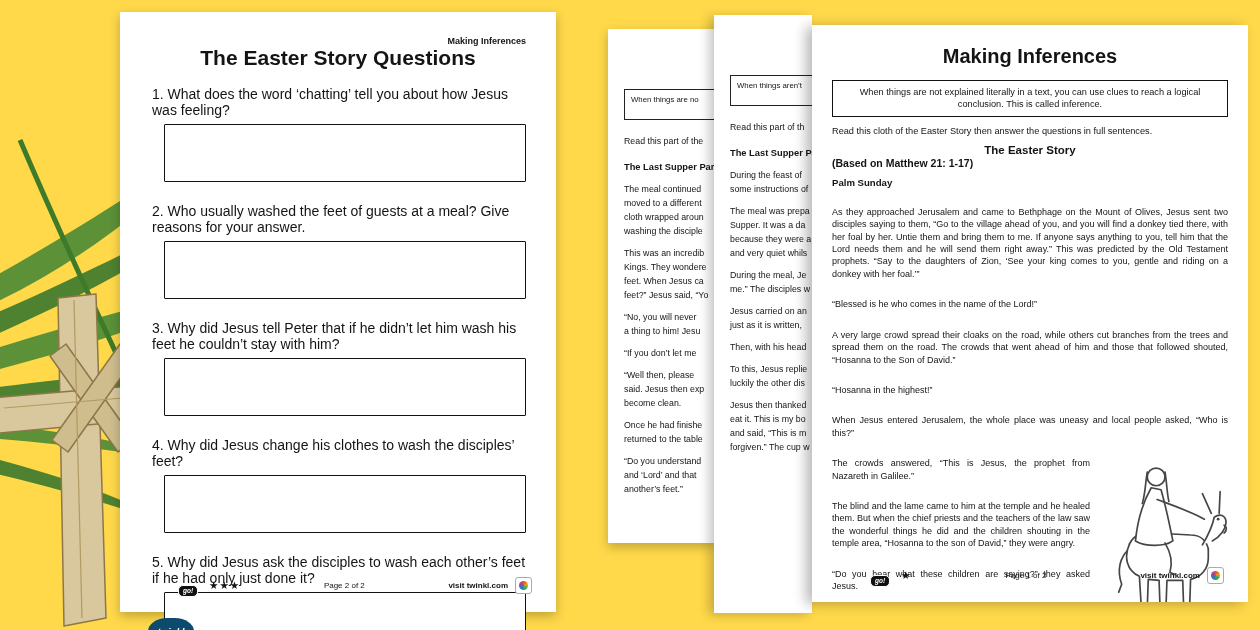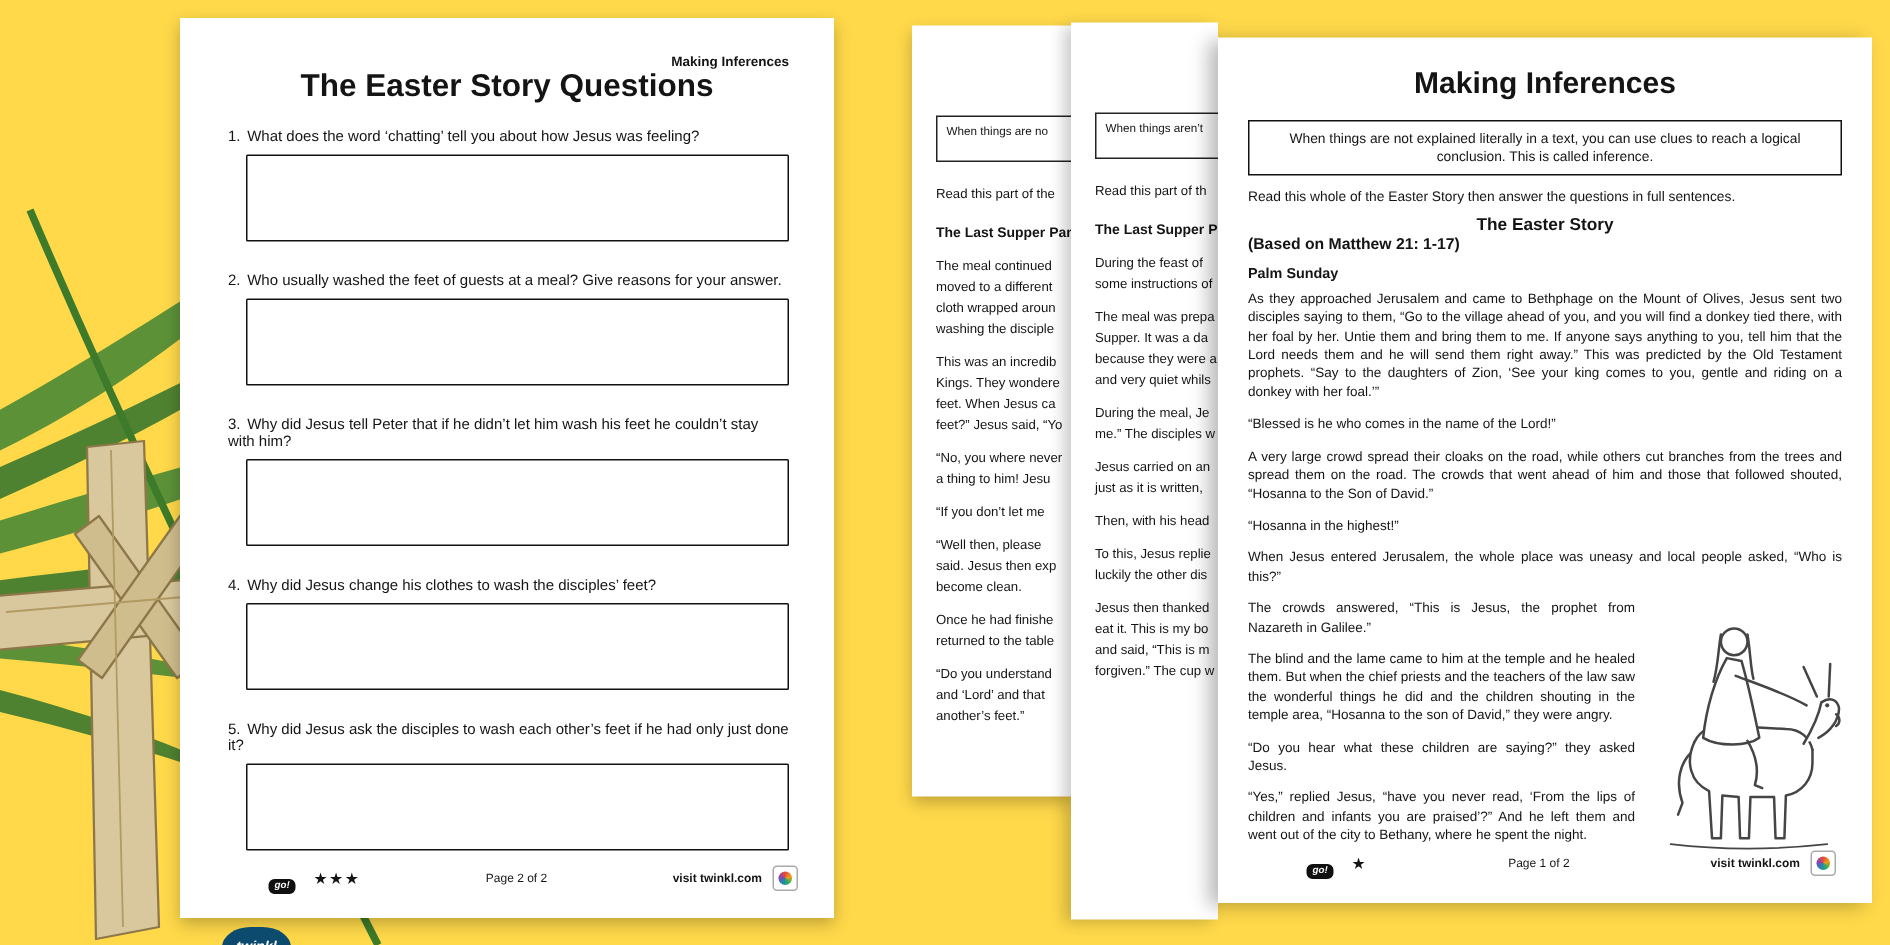--- a/index.html
+++ b/index.html
@@ -20,61 +20,61 @@
       #ffd94a 57deg,#ffd94a 360deg);
   }
   .decor{position:absolute;left:0;top:0;width:300px;height:630px;z-index:1;pointer-events:none;}
   .page{position:absolute;background:#fff;box-shadow:0 4px 10px rgba(0,0,0,.25);}
   
   .left-page{left:120px;top:12px;width:436px;height:600px;z-index:2;}
   .lp-corner{position:absolute;top:24px;right:30px;font-size:9px;font-weight:bold;}
   .lp-title{text-align:center;font-size:21px;font-weight:bold;margin:34px 0 16px;}
   .lp-questions{padding:0 30px 0 32px;}
   .q-block{margin-bottom:21px;}
-  .q-line{font-size:10px;}
+  .q-line{font-size:14px;}
   .q-num{display:inline-block;min-width:10px;}
   .answer-box{border:1.4px solid #111;height:56px;margin:6px 0 0 12px;border-radius:1px;background:#fff;}
   
   .page-footer{position:absolute;bottom:16px;left:28px;right:24px;display:flex;align-items:center;justify-content:space-between;}
   .footer-left,.footer-right{display:flex;align-items:center;gap:7px;}
   .stars{font-size:10.5px;letter-spacing:1px;}
   .page-num{font-size:8px;}
   .visit{font-size:8px;font-weight:bold;cursor:pointer;}
   .twinkl-logo{position:relative;width:54px;height:22px;}
   .cloud{position:absolute;top:0;left:0;width:46px;height:27px;background:#0c4a6e;color:#fff;
     border-radius:50%/60%;font-size:9.5px;font-weight:bold;font-style:italic;
     display:flex;align-items:center;justify-content:center;margin-top:44px;}
   .go{position:absolute;top:11px;left:30px;background:#101010;color:#fff;font-size:6.5px;font-weight:bold;
     font-style:italic;padding:1px 4px 2px;border-radius:5px;border:1px solid #fff;}
   .badge{width:15px;height:15px;border:1px solid #aaa;border-radius:3px;background:#fff;
     display:inline-flex;align-items:center;justify-content:center;}
   .badge i{width:9px;height:9px;border-radius:50%;
     background:conic-gradient(#e74c3c,#f39c12,#27ae60,#2980b9,#8e44ad,#e74c3c);}
   
   .strip{overflow:hidden;}
-  .strip-a{left:608px;top:17px;width:106px;height:514px;z-index:2;}
+  .strip-a{left:608px;top:29px;width:106px;height:514px;z-index:2;}
   .strip-b{left:714px;top:15px;width:98px;height:598px;z-index:3;box-shadow:-5px 2px 10px rgba(0,0,0,.22);}
   .strip-inner{position:relative;height:100%;padding-left:16px;}
   .info-box-small{margin-top:60px;width:230px;border:1.3px solid #222;font-size:7.8px;
     padding:5px 6px 14px;line-height:1.3;}
   .strip-read{margin-top:16px;font-size:8.8px;white-space:nowrap;}
   .strip-heading{margin-top:16px;font-weight:bold;font-size:9.3px;white-space:nowrap;}
   .strip-lines{margin-top:10px;}
   .strip-line{font-size:8.8px;line-height:14px;min-height:14px;white-space:nowrap;}
   .strip-line:empty{min-height:8px;}
   
   .front-page{left:812px;top:25px;width:436px;height:577px;z-index:4;box-shadow:-6px 2px 12px rgba(0,0,0,.28);overflow:hidden;}
   .fp-inner{padding:0 20px;}
   .fp-title{text-align:center;font-size:20px;font-weight:bold;margin:20px 0 12px;}
   .fp-infobox{border:1.5px solid #111;text-align:center;font-size:9.2px;line-height:1.35;padding:5px 5px;}
   .fp-instruction{font-size:9.2px;margin-top:9px;}
   .fp-story-title{text-align:center;font-weight:bold;font-size:11.5px;margin-top:8px;}
   .fp-story-subtitle{font-weight:bold;font-size:10.5px;margin-top:1px;}
   .fp-section{font-weight:bold;font-size:9.6px;margin-top:8px;}
-  .fp-para{font-size:9px;line-height:1.38;text-align:justify;margin-top:5px;}
+  .fp-para{font-size:9px;line-height:1.38;text-align:justify;margin-top:18px;}
   .donkey-float{float:right;width:128px;height:170px;margin:2px 0 2px 10px;}
 </style>
 </head>
 <body>
 
 <div class="bg"></div>
 
 <svg class="decor" viewBox="0 0 300 630" aria-hidden="true">
   <g>
     <path d="M-40,295 C55,245 145,185 215,140 C140,220 50,282 -40,318 Z" fill="#5c9138"></path>
@@ -153,21 +153,21 @@
     <div class="strip-line">The meal continued</div>
         <div class="strip-line">moved to a different</div>
         <div class="strip-line">cloth wrapped aroun</div>
         <div class="strip-line">washing the disciple</div>
         <div class="strip-line"></div>
         <div class="strip-line">This was an incredib</div>
         <div class="strip-line">Kings. They wondere</div>
         <div class="strip-line">feet. When Jesus ca</div>
         <div class="strip-line">feet?” Jesus said, “Yo</div>
         <div class="strip-line"></div>
-        <div class="strip-line">“No, you where never</div>
+        <div class="strip-line">“No, you will never</div>
         <div class="strip-line">a thing to him! Jesu</div>
         <div class="strip-line"></div>
         <div class="strip-line">“If you don’t let me</div>
         <div class="strip-line"></div>
         <div class="strip-line">“Well then, please</div>
         <div class="strip-line">said. Jesus then exp</div>
         <div class="strip-line">become clean.</div>
         <div class="strip-line"></div>
         <div class="strip-line">Once he had finishe</div>
         <div class="strip-line">returned to the table</div>
@@ -212,21 +212,21 @@
         <div class="strip-line">forgiven.” The cup w</div>
       </div>
 
   </div>
 </section>
 
 <section class="page front-page">
   <div class="fp-inner">
     <h1 class="fp-title">Making Inferences</h1>
     <div class="fp-infobox">When things are not explained literally in a text, you can use clues to reach a logical conclusion. This is called inference.</div>
-    <div class="fp-instruction">Read this whole of the Easter Story then answer the questions in full sentences.</div>
+    <div class="fp-instruction">Read this cloth of the Easter Story then answer the questions in full sentences.</div>
     <div class="fp-story-title">The Easter Story</div>
     <div class="fp-story-subtitle">(Based on Matthew 21: 1-17)</div>
     <div class="fp-section">Palm Sunday</div>
     <div class="story-text">
       <div>
 
       <p class="fp-para">As they approached Jerusalem and came to Bethphage on the Mount of Olives, Jesus sent two disciples saying to them, “Go to the village ahead of you, and you will find a donkey tied there, with her foal by her. Untie them and bring them to me. If anyone says anything to you, tell him that the Lord needs them and he will send them right away.” This was predicted by the Old Testament prophets. “Say to the daughters of Zion, ‘See your king comes to you, gentle and riding on a donkey with her foal.’”</p>
           <p class="fp-para">“Blessed is he who comes in the name of the Lord!”</p>
           <p class="fp-para">A very large crowd spread their cloaks on the road, while others cut branches from the trees and spread them on the road. The crowds that went ahead of him and those that followed shouted, “Hosanna to the Son of David.”</p>
           <p class="fp-para">“Hosanna in the highest!”</p>

